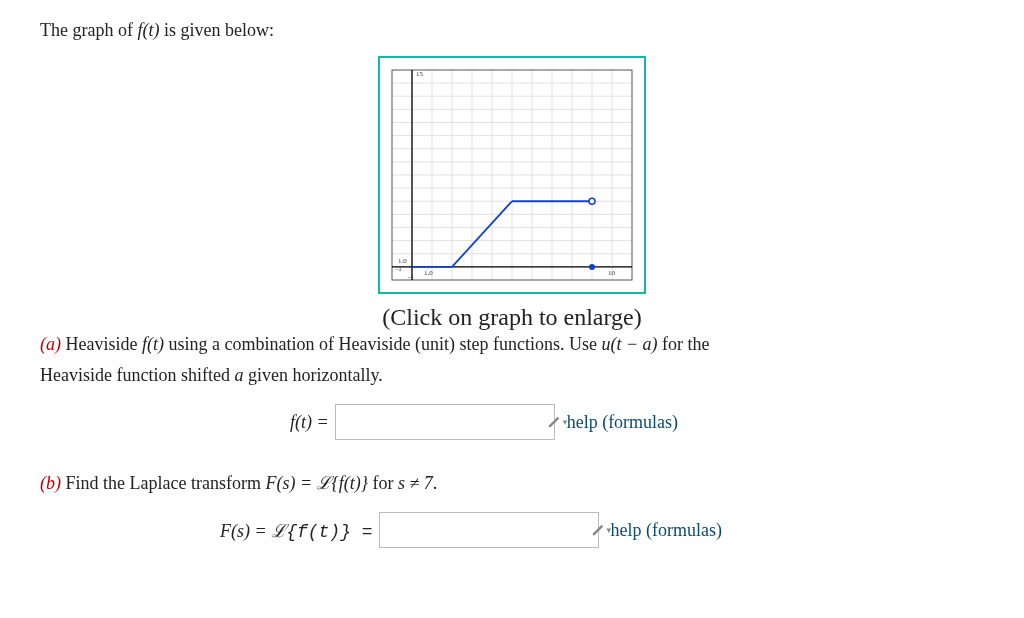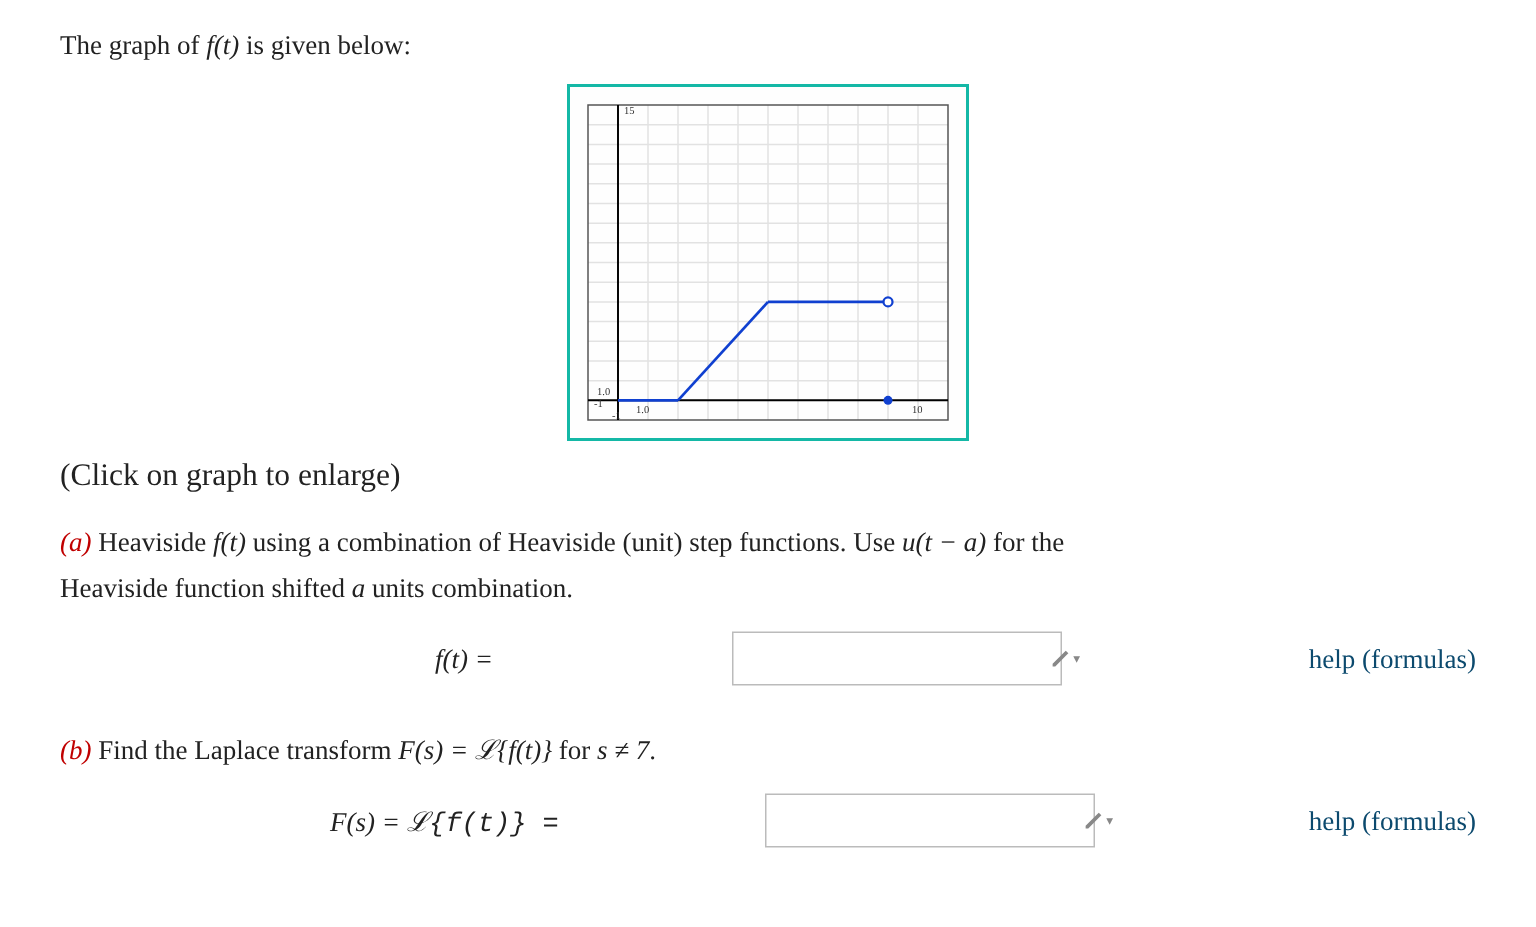--- a/index.html
+++ b/index.html
@@ -25,32 +25,32 @@
   .graph-box {
     display: inline-block;
     border: 2px solid #14b8a6;
     background: #fefefe;
     padding: 2px;
   }
   svg.graph {
     display: block;
   }
   .caption {
-    text-align: left;
-    font-size: 21px;
-    margin-bottom: 22px;
+    text-align: center;
+    font-size: 24px;
+    margin-bottom: 3px;
   }
   .part-label {
     font-style: italic;
     color: #c00000;
   }
   .equation-row {
     display: flex;
     align-items: center;
-    justify-content: space-between;
+    justify-content: flex-start;
     margin: 18px 0 30px 0;
     gap: 6px;
   }
   .equation-row.indent-a {
     margin-left: 250px;
   }
   .equation-row.indent-b {
     margin-left: 180px;
   }
   .math-label {
@@ -172,21 +172,21 @@
     </svg>
   </div>
 </div>
 
 <div class="caption">(Click on graph to enlarge)</div>
 
 <div class="problem-text">
   <span class="part-label">(a)</span><span> Heaviside </span><span class="italic">f(t)</span><span> using a combination of Heaviside (unit) step functions. Use </span><span class="italic">u(t − a)</span><span> for the</span>
 </div>
 <div class="problem-text">
-  <span>Heaviside function shifted </span><span class="italic">a</span><span> units combination.</span>
+  <span>Heaviside function shifted </span><span class="italic">a</span><span> given horizontally.</span>
 </div>
 
 <div class="equation-row indent-a">
   <span class="math-label">f(t) = </span>
   <span class="input-wrapper">
     <input type="text" style="">
     <span class="input-tools">
       <svg class="pencil-icon" viewBox="0 0 16 16">
           <path d="M2 14 L4 14 L13 5 L11 3 L2 12 Z M12 2 L14 4 L13 5 L11 3 Z" fill="#888"></path>
         </svg>

